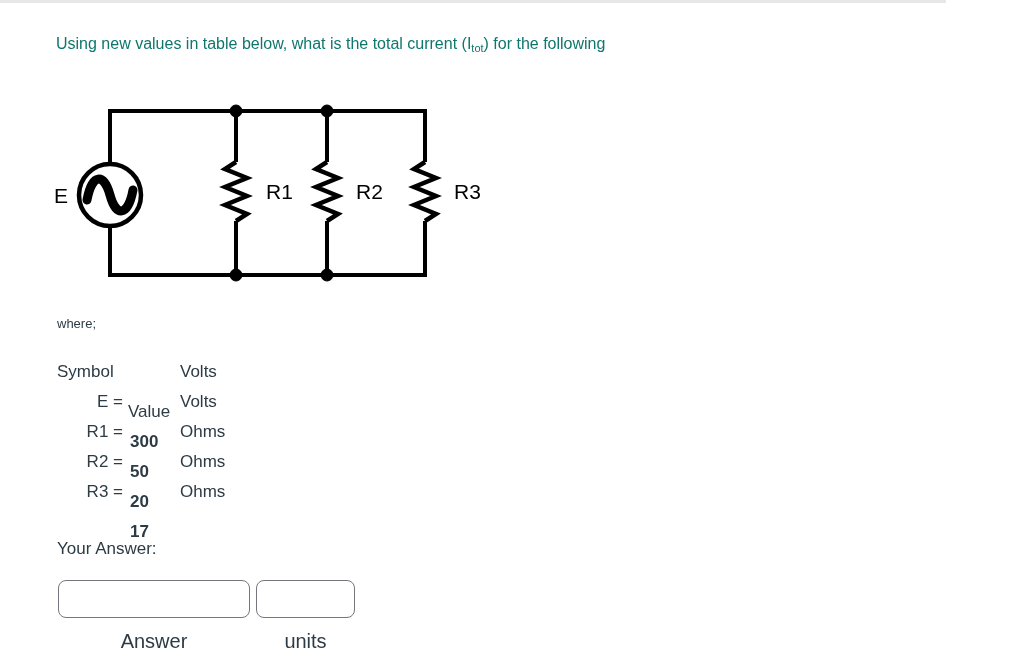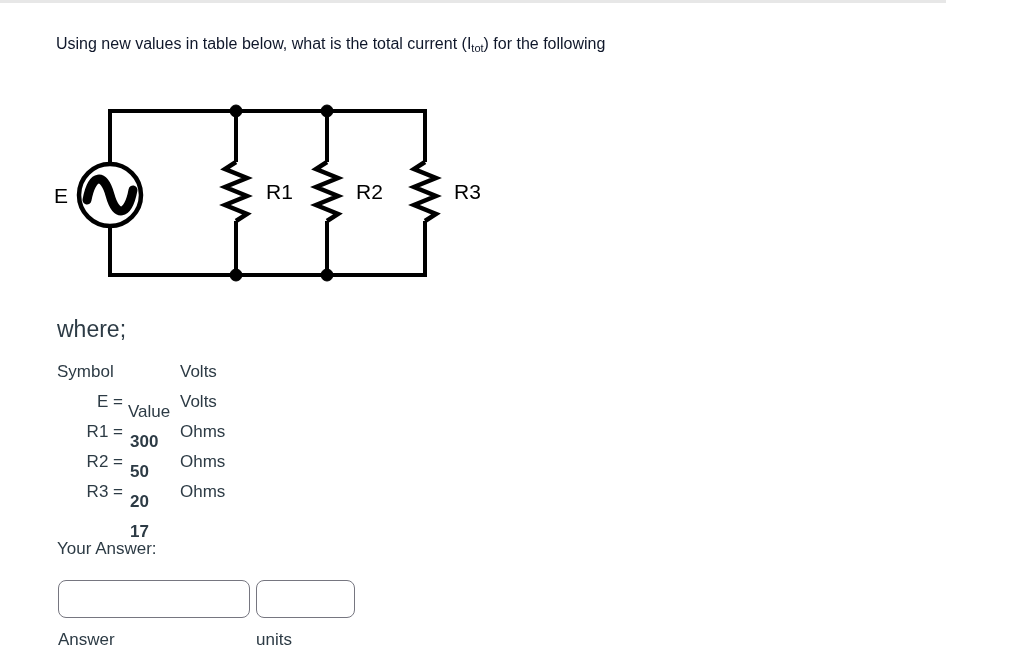--- a/index.html
+++ b/index.html
@@ -9,32 +9,32 @@
     font-family:"Liberation Sans", sans-serif;
     color:#2d3b45;
     overflow:hidden;
   }
   .top-bar {
     position:absolute; left:0; top:0;
     width:946px; height:3px; background:#e7e7e7;
   }
   .question {
     position:absolute; left:56px; top:29px;
-    font-size:16px; line-height:30px; color:#0f172a;
+    font-size:16px; line-height:30px; color:#0f766e;
   }
   .question .subscript {
     font-size:11px; position:relative; top:3px;
   }
   .circuit {
     position:absolute; left:40px; top:95px;
     width:460px; height:200px;
   }
   .where-label {
     position:absolute; left:57px; top:316px;
-    font-size:23px;
+    font-size:13px;
   }
   .values-table {
     position:absolute; left:57px; top:357px;
     font-size:17px;
   }
   .vrow {
     display:grid; grid-template-columns:71px 52px auto;
     height:30px; line-height:30px;
   }
   .vrow .col-sym { text-align:right; padding-right:5px; white-space:nowrap; }
@@ -48,21 +48,21 @@
   }
   .answer-input, .units-input {
     position:absolute; top:580px; height:38px;
     border:1.5px solid #767680; border-radius:8px;
     background:#fff; font-family:"Liberation Sans", sans-serif;
     font-size:16px; color:#2d3b45; padding:0 9px; outline:none;
   }
   .answer-input { left:58px; width:192px; }
   .units-input  { left:256px; width:99px; }
   .input-caption {
-    position:absolute; top:630px; font-size:17px; text-align:left;
+    position:absolute; top:630px; font-size:20px; text-align:center;
   }
   .caption-answer { left:58px; width:192px; }
   .caption-units  { left:256px; width:99px; }
 </style>
 </head>
 <body>
 
 <div class="top-bar"></div>
 
 <div class="question">

